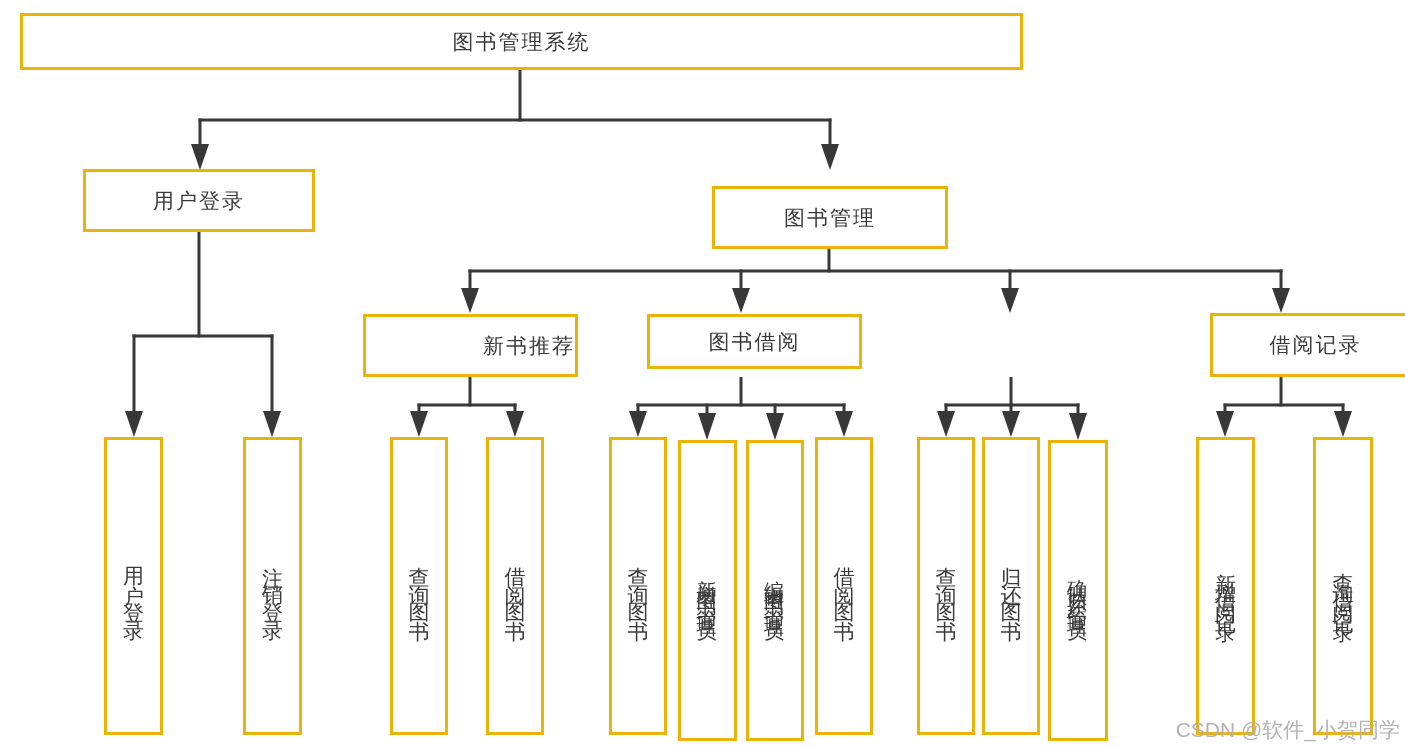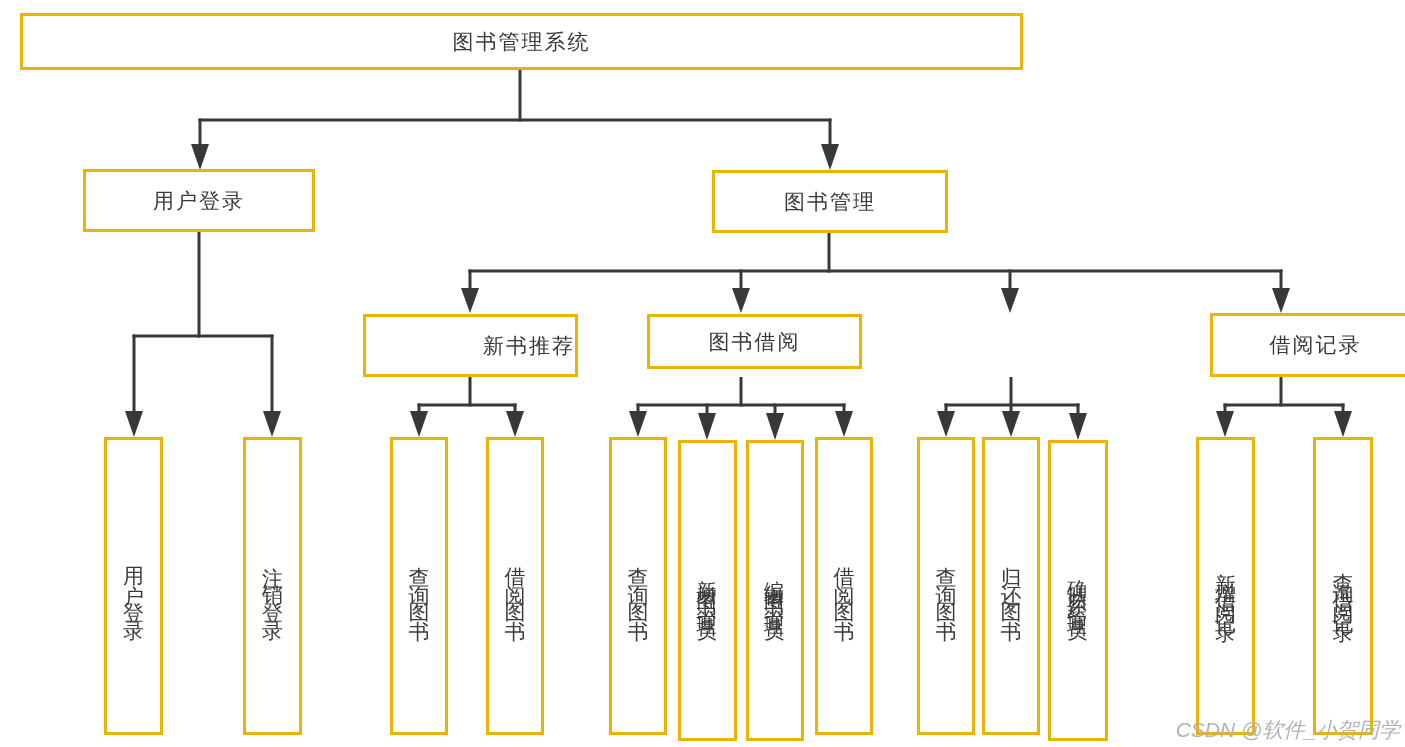--- a/index.html
+++ b/index.html
@@ -49,21 +49,20 @@
   .v9 { letter-spacing: 6px; font-size: 20px; }
 
   .watermark {
     position: absolute;
     top: 716px;
     right: 5px;
     font-size: 21px;
     color: #b3b1b1;
     z-index: 3;
     white-space: nowrap;
-    font-style: italic;
   }
 </style>
 </head>
 <body>
 
 <div class="canvas">
 
   <svg class="connectors" viewBox="0 0 1405 747" xmlns="http://www.w3.org/2000/svg">
     <g stroke="#383838" stroke-width="3" fill="#383838">
 
@@ -142,21 +141,21 @@
     </g>
   </svg>
 
   <div class="node" style="left:20px; top:13px; width:1003px; height:57px;">
     <span class="h-label">图书管理系统</span>
   </div>
 
   <div class="node" style="left:83px; top:169px; width:232px; height:63px;">
     <span class="h-label">用户登录</span>
   </div>
-  <div class="node" style="left:712px; top:170px; width:236px; height:63px;">
+  <div class="node" style="left:712px; top:186px; width:236px; height:63px;">
     <span class="h-label">图书管理</span>
   </div>
 
   <div class="node" style="left:363px; top:314px; width:215px; height:63px;justify-content:flex-end;">
     <span class="h-label">新书推荐</span>
   </div>
   <div class="node" style="left:647px; top:314px; width:215px; height:55px;text-align:center;">
     <span class="h-label">图书借阅</span>
   </div>
   <div class="node" style="left:1210px; top:313px; width:211px; height:64px;">

